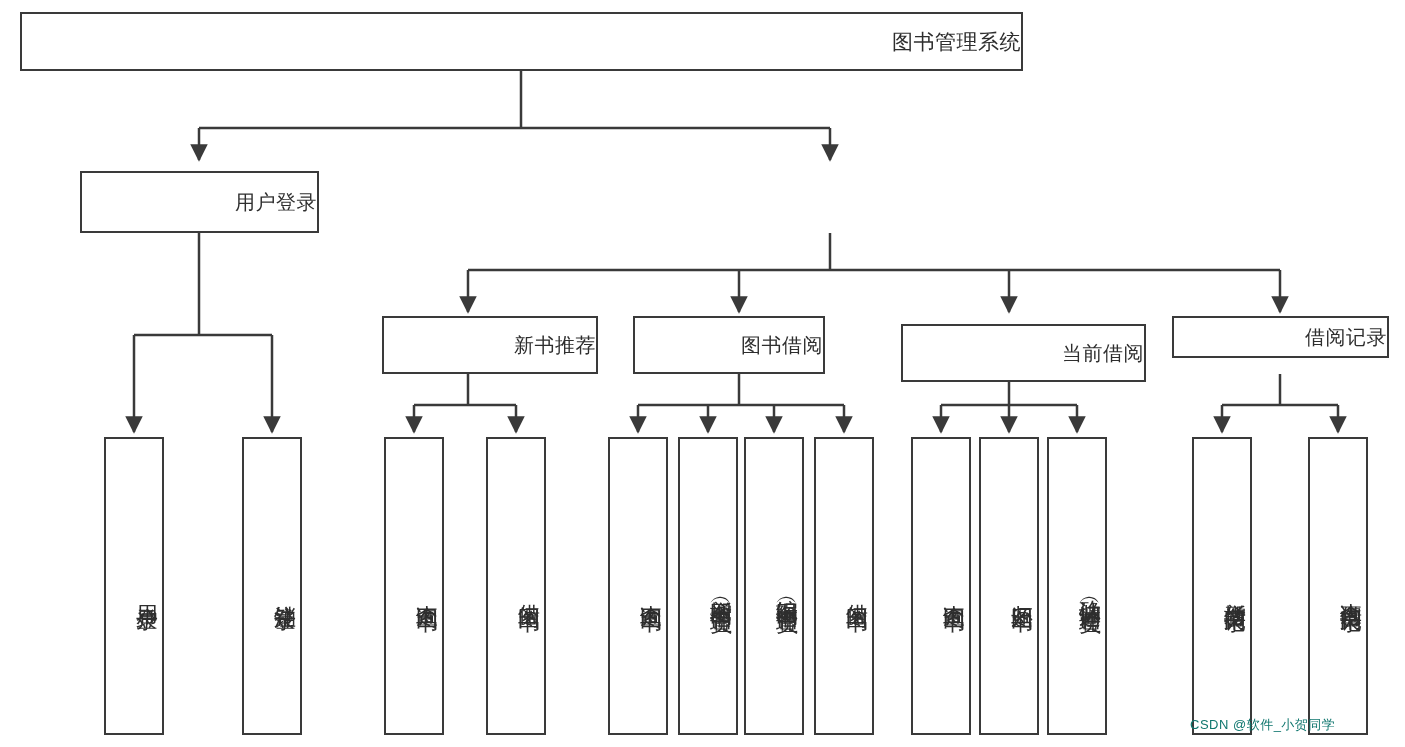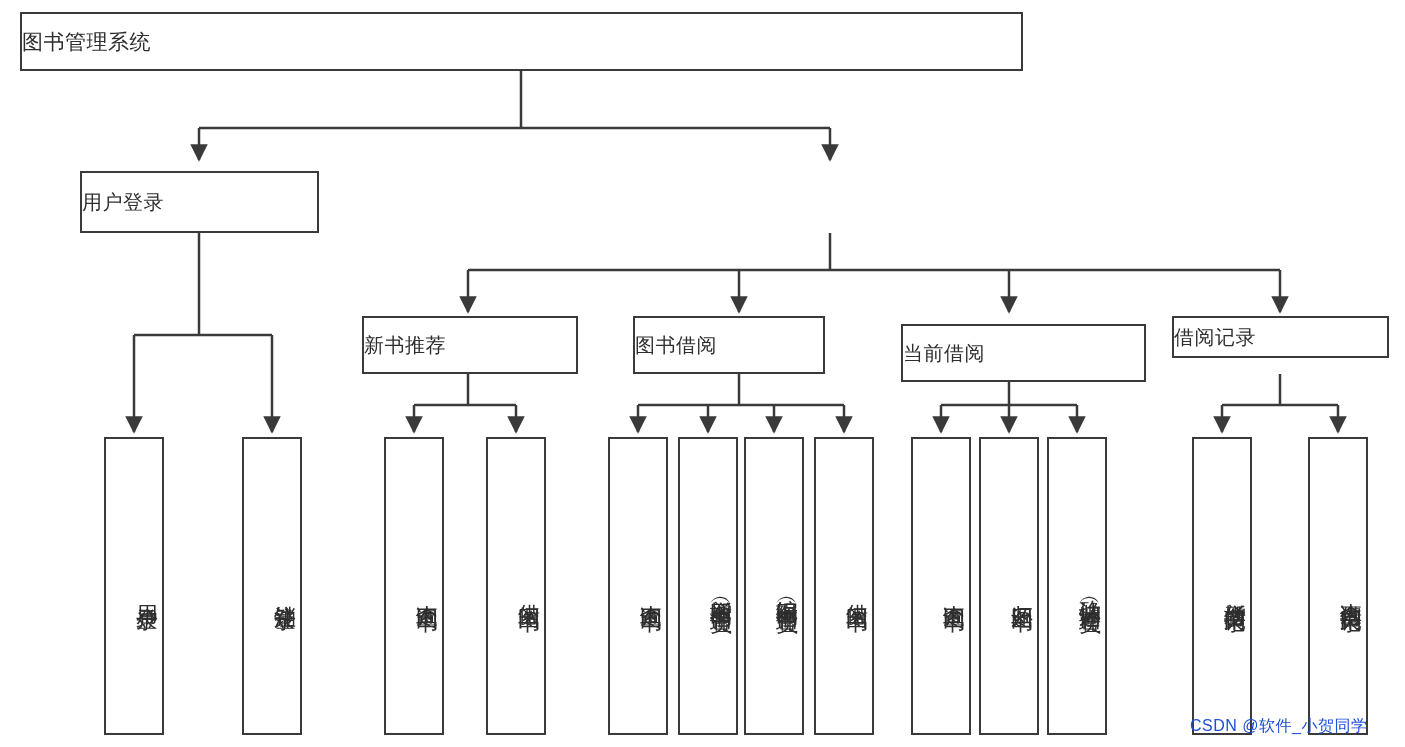--- a/index.html
+++ b/index.html
@@ -24,21 +24,21 @@
     height: 747px;
     pointer-events: none;
   }
   .node {
     position: absolute;
     box-sizing: border-box;
     border: 2.5px solid #3a3a3a;
     background: #ffffff;
     display: flex;
     align-items: center;
-    justify-content: flex-start;
+    justify-content: flex-end;
     color: #2e2e2e;
     letter-spacing: 0.5px;
   }
   .node.h {
     
     font-size: 20px;
     line-height: 1.2;
   }
   .node.root {
     font-size: 21px;
@@ -54,22 +54,22 @@
     align-items: flex-start;
     justify-content: center;
   }
   .node.v .vtext {
     writing-mode: vertical-rl;
     text-orientation: upright;
     white-space: nowrap;
   }
   .watermark {
     position: absolute;
-    color: #1d4ed8;
-    font-size: 16px;
+    color: #0f766e;
+    font-size: 13px;
     letter-spacing: 0.5px;
     white-space: nowrap;
     user-select: none;
   }
 </style>
 </head>
 <body>
 
 <div id="canvas">
 
@@ -125,21 +125,21 @@
 
   <div class="node h root" style="left:20px; top:12px; width:1003px; height:59px;">
     <span>图书管理系统</span>
   </div>
 
   <div class="node h" style="left:80px; top:171px; width:239px; height:62px;">
     <span>用户登录</span>
   </div>
 
 
-  <div class="node h" style="left:362px; top:316px; width:216px; height:58px;">
+  <div class="node h" style="left:382px; top:316px; width:216px; height:58px;">
     <span>新书推荐</span>
   </div>
 
   <div class="node h" style="left:633px; top:316px; width:192px; height:58px;">
     <span>图书借阅</span>
   </div>
 
   <div class="node h" style="left:901px; top:324px; width:245px; height:58px;">
     <span>当前借阅</span>
   </div>

